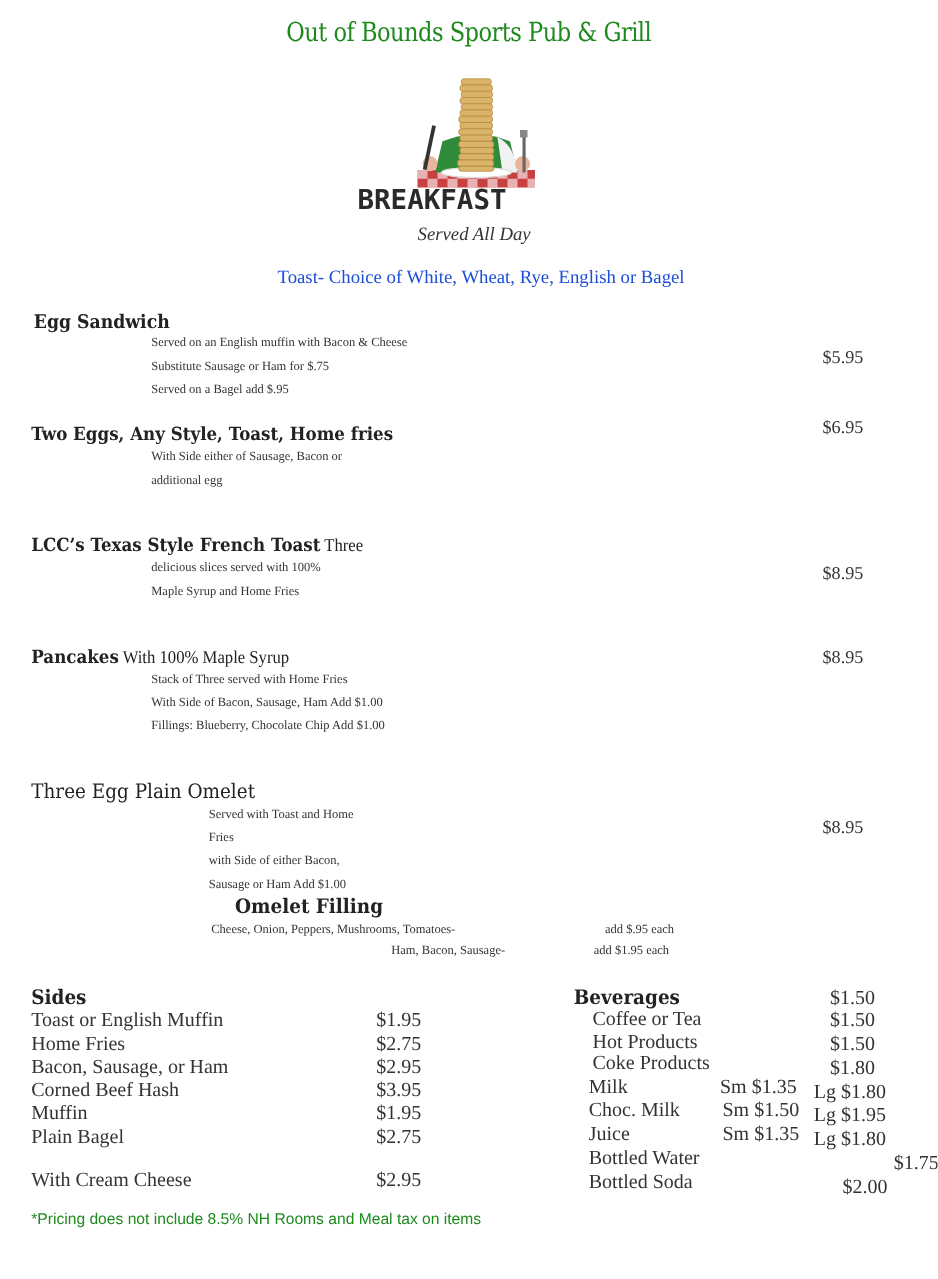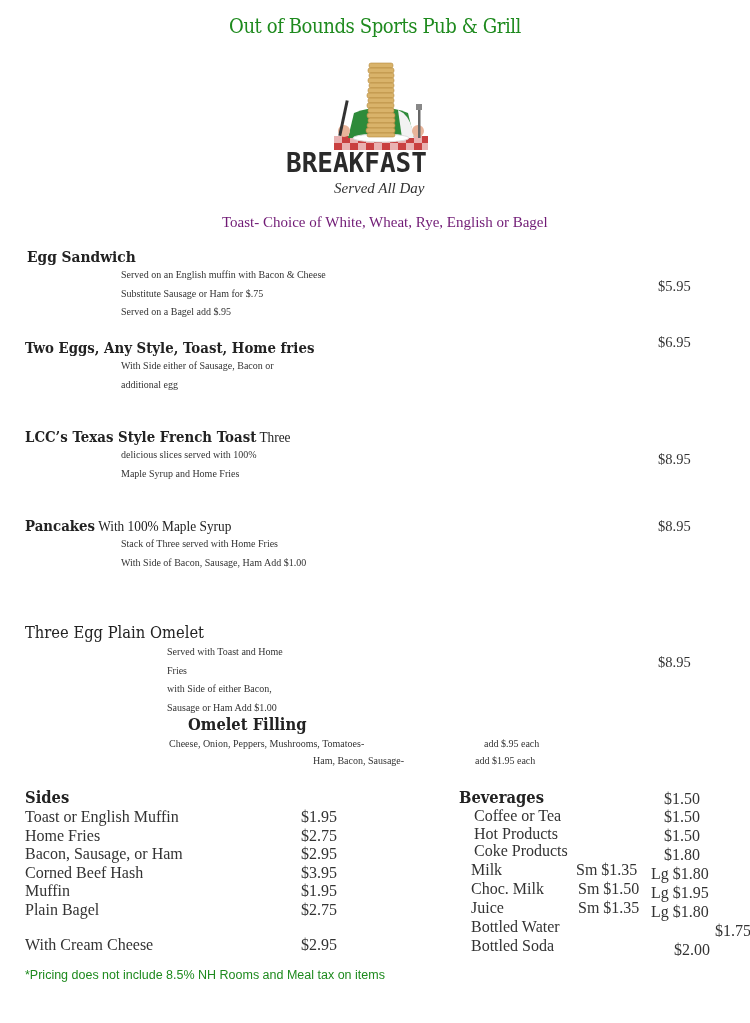--- a/index.html
+++ b/index.html
@@ -1,22 +1,22 @@
 <!DOCTYPE html>
 <html><head>
 <meta charset="utf-8">
 <style>
   html, body { margin:0; padding:0; background:#ffffff; }
   body { width:750px; height:1023px; position:relative; overflow:hidden; color:#222; font-family:"Liberation Serif", serif; }
   .abs { position:absolute; white-space:nowrap;font-family:Liberation Serif, serif; }
   .title { left:0; width:750px; top:14px; text-align:center; color:#1e8a1e; font-family:"DejaVu Serif", serif; font-size:21px; letter-spacing:-0.5px; transform:scaleX(0.86); transform-origin:center; }
   .hero { left:326px; top:58px; width:110px; height:95px; }
-  .breakfast { left:286px; top:148px; font-family:"DejaVu Sans Mono", monospace; font-weight:bold; font-size:26px; letter-spacing:0px; color:#2a2a2a; }
+  .breakfast { left:286px; top:148px; font-family:"DejaVu Sans Mono", monospace; font-weight:bold; font-size:22px; letter-spacing:0px; color:#2a2a2a; }
   .served { left:334px; top:180px; font-style:italic; font-size:15px; color:#333; }
-  .toast { left:222px; top:214px; font-size:15px; color:#701a75; }
+  .toast { left:222px; top:214px; font-size:15px; color:#1d4ed8; }
   .h { font-family:"DejaVu Serif", serif; font-size:14.5px; color:#222; transform:scaleX(0.92); transform-origin:left; }
   .hb { font-weight:bold; }
   .d { font-size:10px; color:#333; line-height:18.5px;margin-left:46px; }
   .price { font-size:14.5px; color:#333; }
   .sides-h { left:25px; top:788px; }
   .row-l { font-size:16px; color:#333; }
   .foot { left:25px; top:968px; font-family:"Liberation Sans", sans-serif; font-size:12.5px; color:#1e8a1e; }
 </style>
 </head>
 <body>
@@ -103,20 +103,21 @@
 </div>
 <div class="abs price" style="left:658px; top:451px;">$8.95</div>
 
 <div class="abs h" style="left:25px; top:517px;">
   <span class="hb">Pancakes</span><span style="font-family:'Liberation Serif', serif;"> With 100% Maple Syrup</span>
 </div>
 <div class="abs price" style="left:658px; top:518px;">$8.95</div>
 <div class="abs d" style="left:75px; top:535px;">
   <div>Stack of Three served with Home Fries</div>
   <div>With Side of Bacon, Sausage, Ham Add $1.00</div>
+  <div>Fillings: Blueberry, Chocolate Chip Add $1.00</div>
 </div>
 
 <div class="abs h" style="left:25px; top:623px; font-size:16px;">Three Egg Plain Omelet</div>
 <div class="abs d" style="left:121px; top:643px;">
   <div>Served with Toast and Home</div>
   <div>Fries</div>
   <div>with Side of either Bacon,</div>
   <div>Sausage or Ham Add $1.00</div>
 </div>
 <div class="abs price" style="left:658px; top:654px;">$8.95</div>

